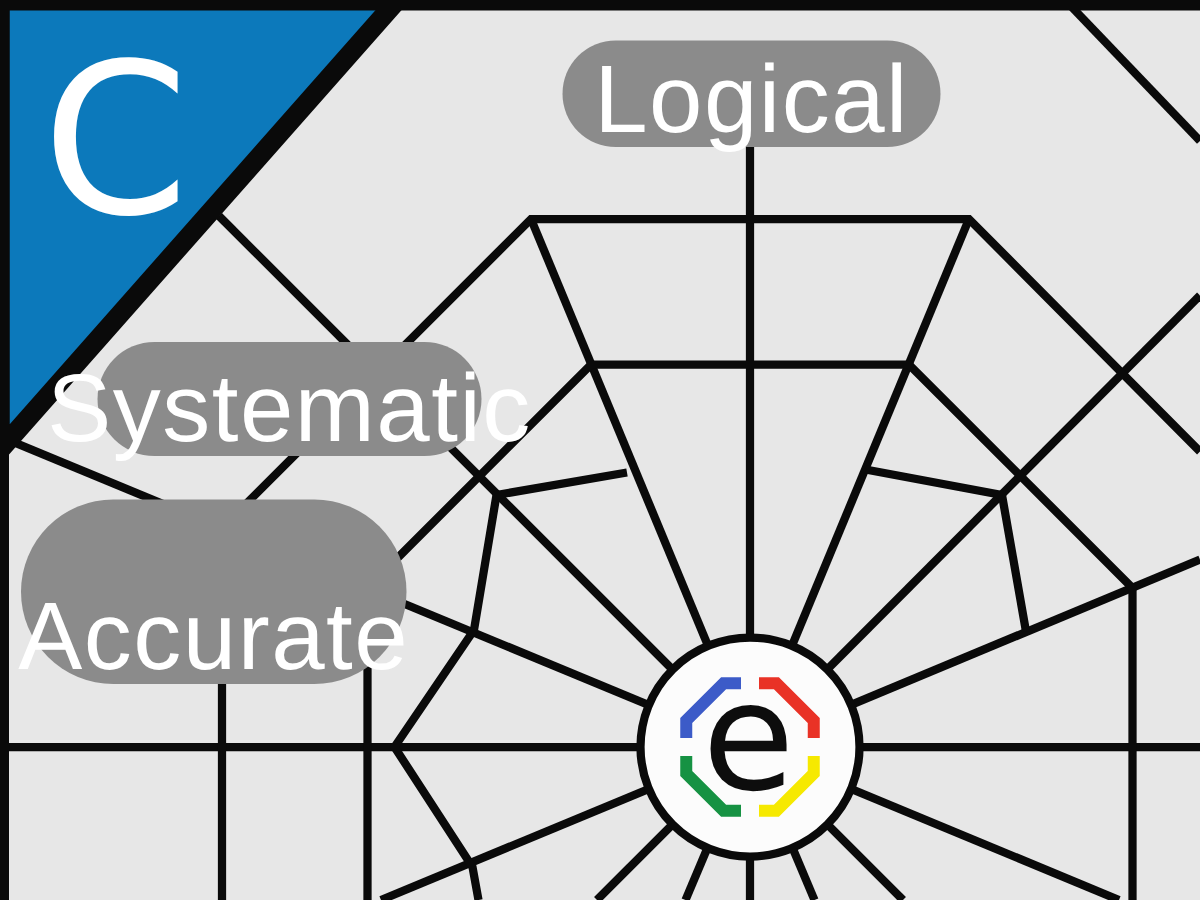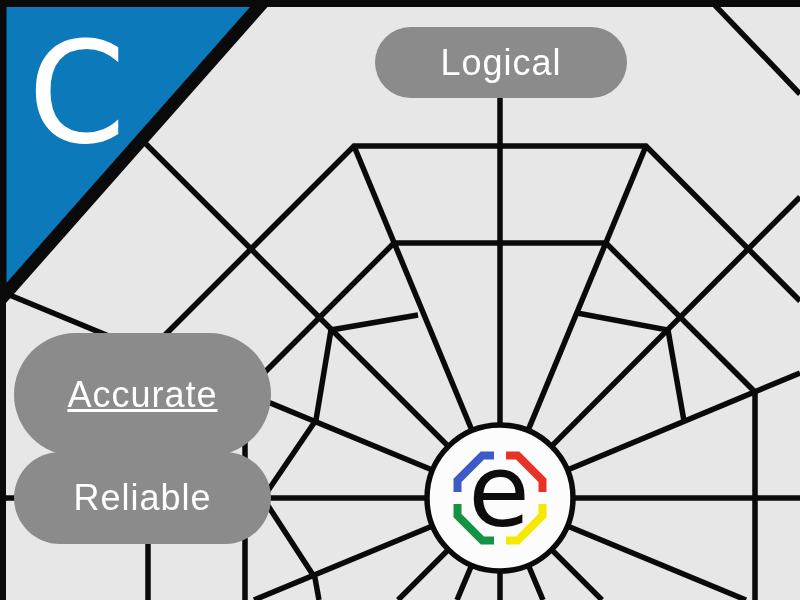--- a/index.html
+++ b/index.html
@@ -1,27 +1,27 @@
 <!DOCTYPE html>
 <html><head>
 <meta charset="utf-8">
 <style>
   html,body{margin:0;padding:0;}
   body{width:800px;height:600px;overflow:hidden;position:relative;
        font-family:"Liberation Sans",sans-serif;background:#e7e7e7;}
   #stage{position:absolute;left:0;top:0;width:800px;height:600px;}
   svg{position:absolute;left:0;top:0;}
-  .pill{position:absolute;display:flex;align-items:center;justify-content:center;
+  .pill{position:absolute;display:flex;align-items:flex-end;justify-content:center;
         border-radius:999px;color:#ffffff;letter-spacing:1px;
-        font-size:36px;font-weight:400;line-height:1;
+        font-size:64px;font-weight:400;line-height:1;
         font-family:"Liberation Sans",sans-serif;}
   .pill-logical   {left:375px;top:27px; width:252px;height:71px;}
   .pill-controlled{left:190px;top:118px;width:250px;height:76px;}
   .pill-systematic{left:65px; top:228px;width:256px;height:76px;}
-  .pill-accurate  {left:14px; top:333px;width:257px;height:123px;text-decoration:underline;}
+  .pill-accurate  {left:14px; top:333px;width:257px;height:123px;}
   .pill-reliable  {left:14px; top:452px;width:257px;height:92px;}
   .weblines{stroke:#0a0a0a;stroke-width:5.5;fill:none;}
   .logoseg{fill:none;stroke-width:8;}
   .badge-letter{font-family:"DejaVu Sans",sans-serif;}
   .logo-letter{font-family:"DejaVu Sans",sans-serif;}
 </style>
 </head>
 <body style="background: rgb(231, 231, 231);">
 
 <div id="stage">
@@ -80,20 +80,20 @@
       <text class="badge-letter" x="77" y="142" font-size="140" text-anchor="middle" fill="#ffffff">C</text>
     </g>
 
     <rect x="0" y="0" width="800" height="7" fill="#0a0a0a"></rect>
     <rect x="0" y="0" width="6" height="600" fill="#0a0a0a"></rect>
   </svg>
 
   <div class="pill pill-logical" style="background: rgb(139, 139, 139); color: rgb(255, 255, 255);">
       <span>Logical</span>
     </div>
+  <div class="pill pill-systematic" style="background: rgb(139, 139, 139); color: rgb(255, 255, 255);">
+      <span>Systematic</span>
+    </div>
   <div class="pill pill-accurate" style="background: rgb(139, 139, 139); color: rgb(255, 255, 255);">
       <span>Accurate</span>
-    </div>
-  <div class="pill pill-reliable" style="background: rgb(139, 139, 139); color: rgb(255, 255, 255);">
-      <span>Reliable</span>
     </div>
 
 </div>
 
 </body></html>

